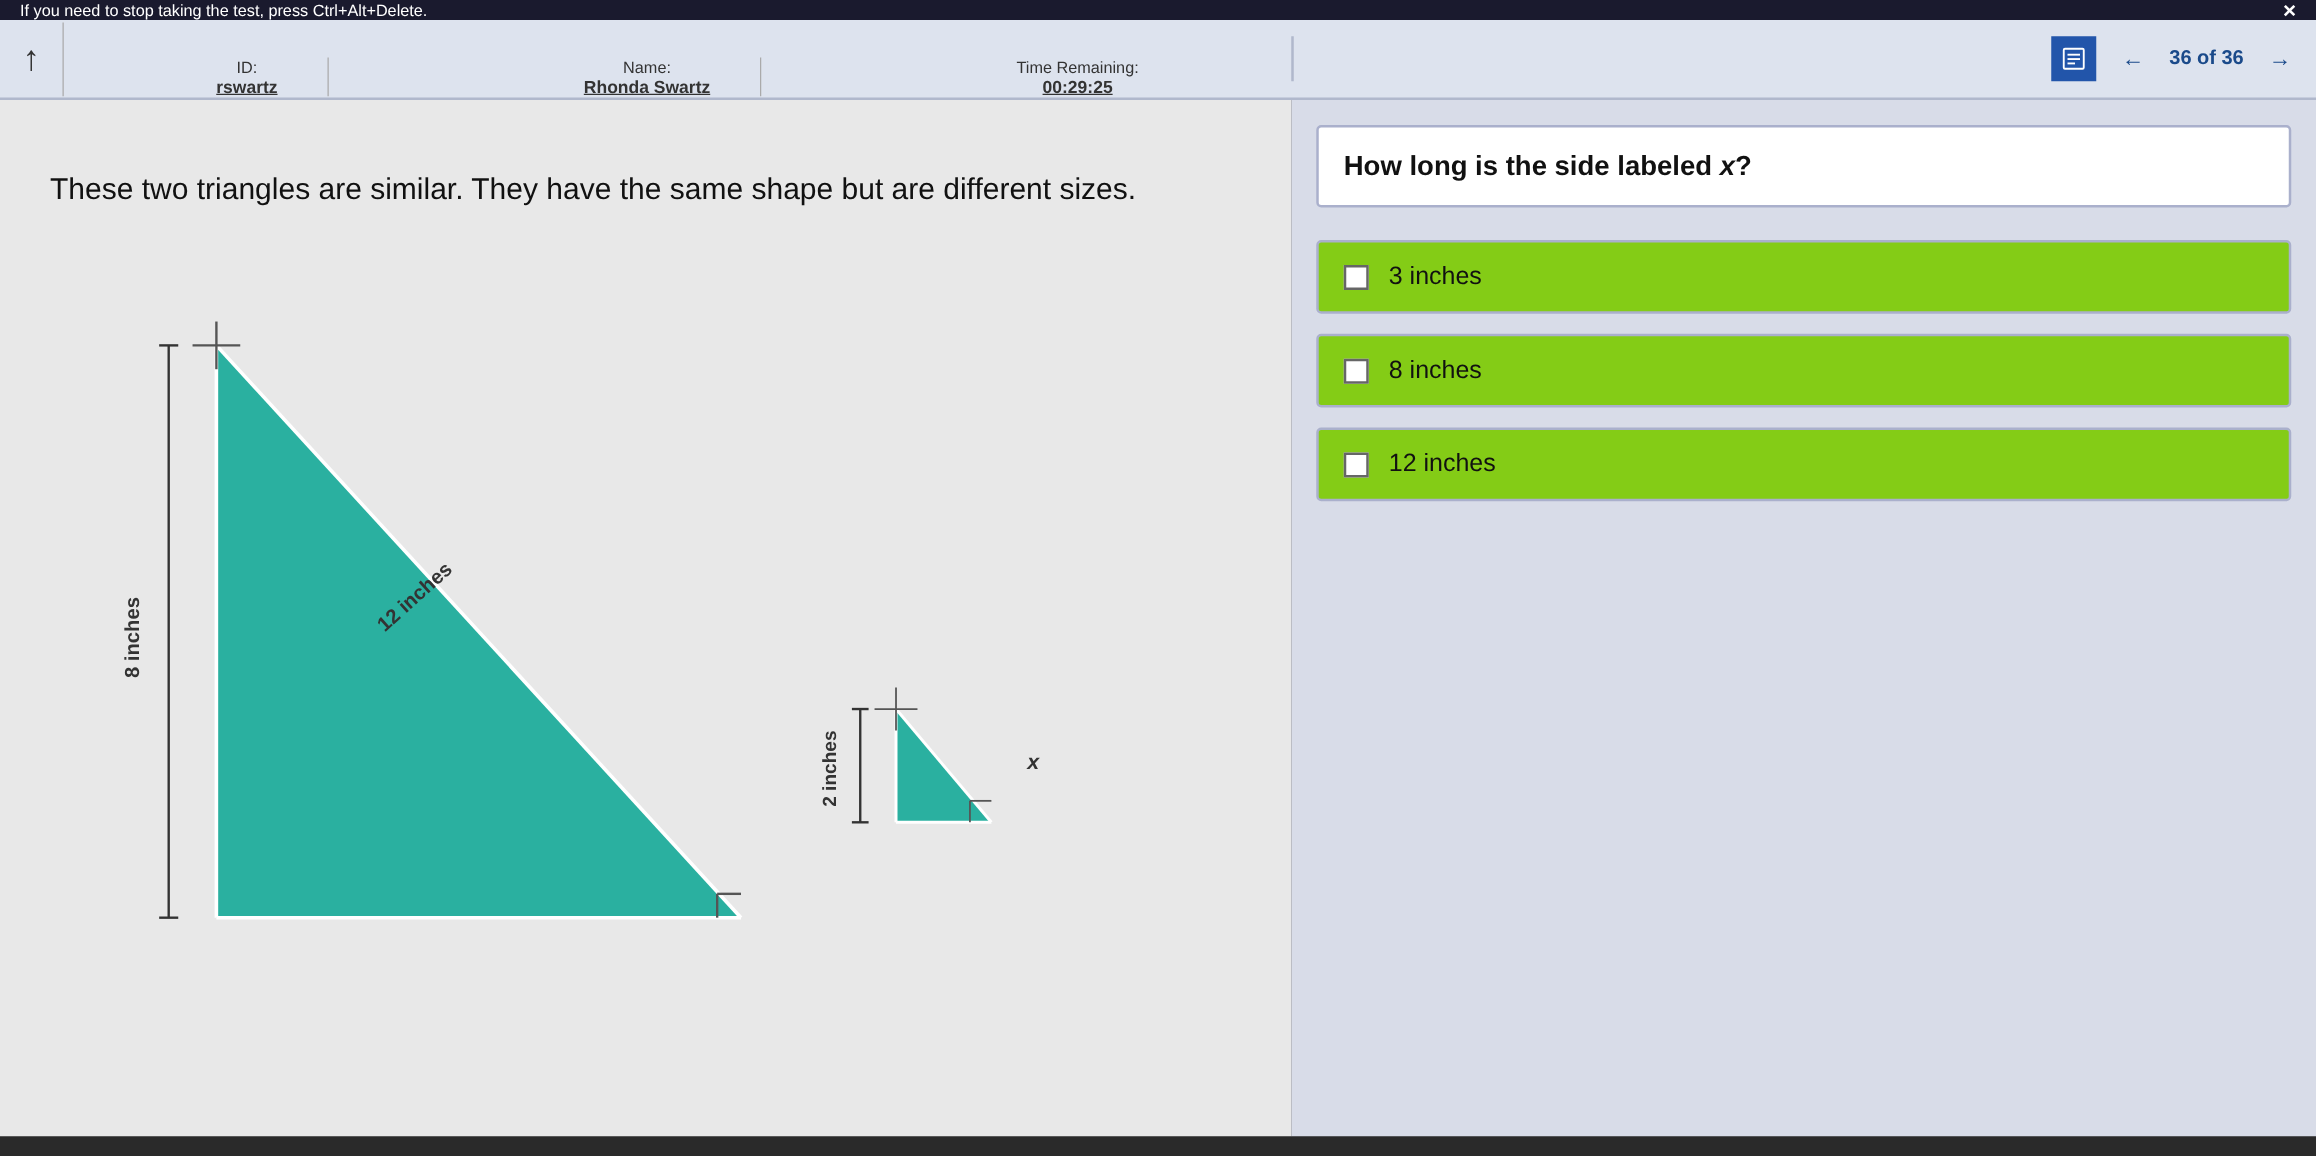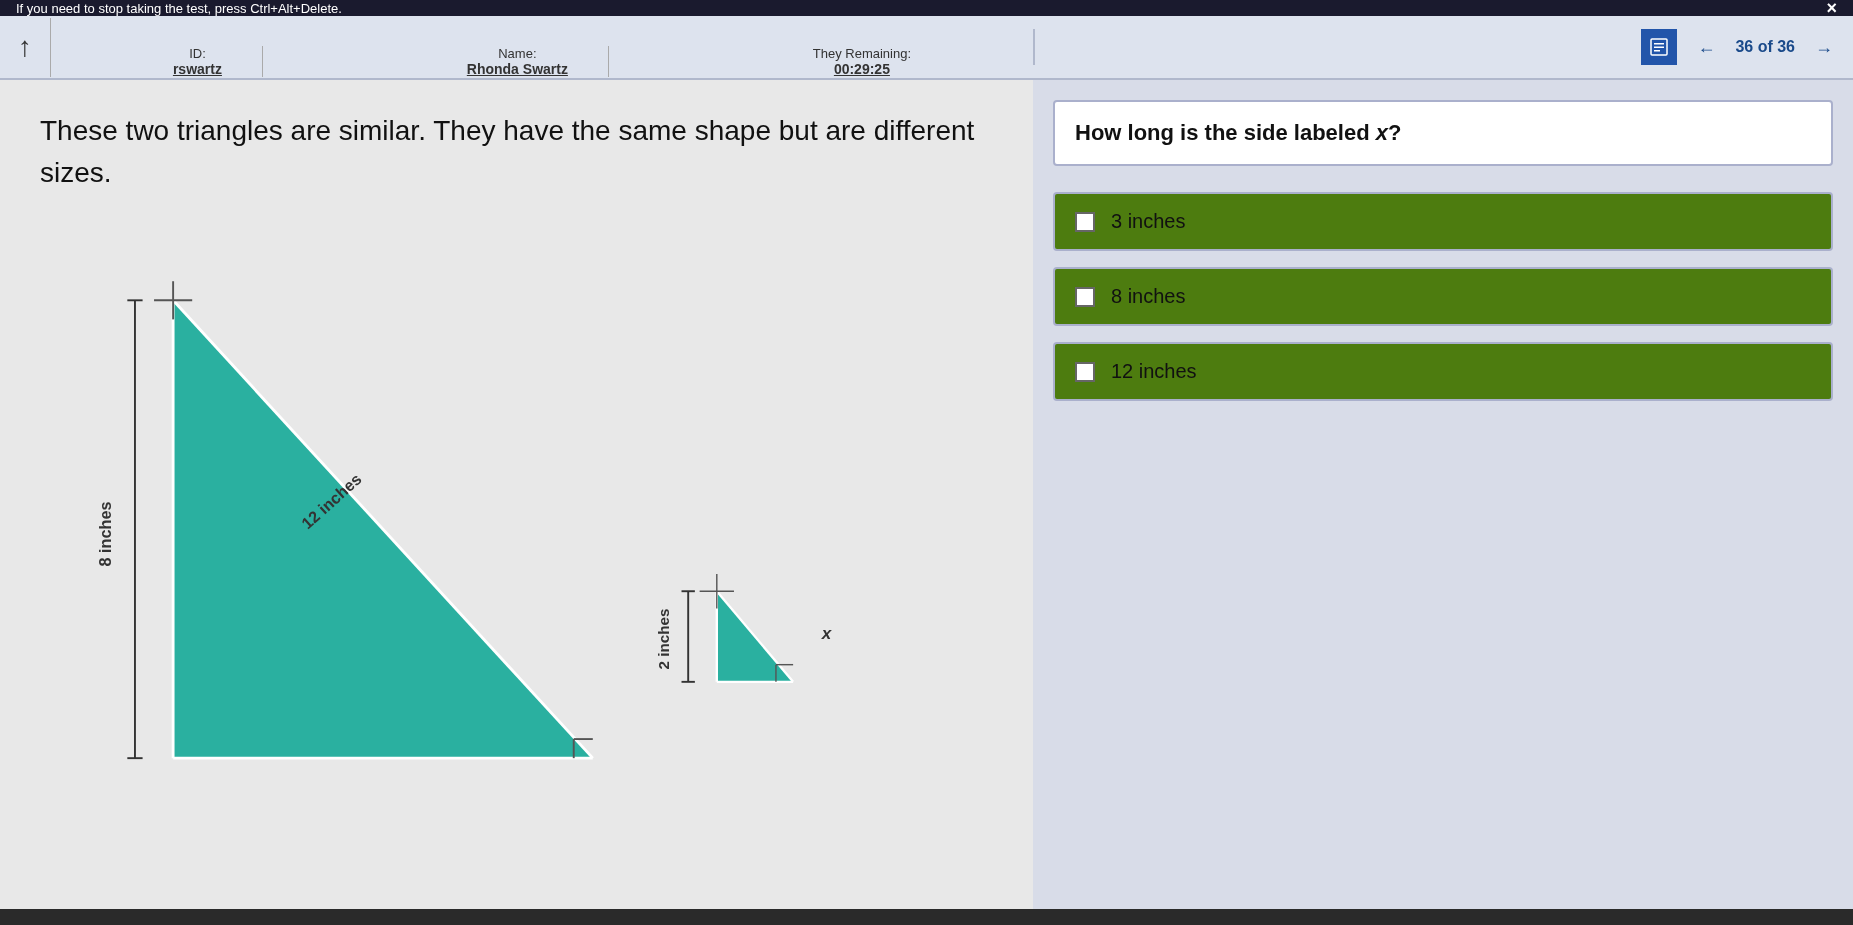--- a/index.html
+++ b/index.html
@@ -98,24 +98,25 @@
       height: calc(925px - 32px - 64px);
     }
     .left-panel {
       flex: 1;
       background: #e8e8e8;
       padding: 30px 40px;
       position: relative;
       overflow: hidden;
     }
     .problem-text {
-      font-size: 28px;
+      font-size: 24px;
       color: #111;
       margin-bottom: 30px;
       line-height: 1.5;
+      margin-top: 24px;
     }
     .diagram-area {
       position: relative;
       width: 100%;
       height: 620px;
     }
     .right-panel {
       width: 820px;
       background: #d8dce8;
       padding: 20px 20px;
@@ -130,21 +131,21 @@
       padding: 18px 20px;
       font-size: 22px;
       font-weight: bold;
       color: #111;
       margin-bottom: 10px;
     }
     .question-box em {
       font-style: italic;
     }
     .answer-option {
-      background: #4d7c0f;
+      background: #84cc16;
       border: 2px solid #aab0cc;
       border-radius: 4px;
       padding: 16px 20px;
       display: flex;
       align-items: center;
       gap: 16px;
       cursor: pointer;
       font-size: 20px;
       color: #111;
     }
@@ -179,21 +180,21 @@
   <div class="header-info">
     <div class="header-section">
       <span class="header-label">ID:</span>
       <span class="header-value">rswartz</span>
     </div>
     <div class="header-section">
       <span class="header-label">Name:</span>
       <span class="header-value">Rhonda Swartz</span>
     </div>
     <div class="header-section">
-      <span class="header-label">They Remaining:</span>
+      <span class="header-label">Time Remaining:</span>
       <span class="header-value">00:29:25</span>
     </div>
   </div>
   <div class="header-right">
     <div class="review-icon">
       <svg width="20" height="20" viewBox="0 0 20 20" fill="white">
         <rect x="2" y="2" width="16" height="16" rx="1" fill="none" stroke="white" stroke-width="1.5"></rect>
         <rect x="5" y="6" width="10" height="1.5" fill="white"></rect>
         <rect x="5" y="9.5" width="10" height="1.5" fill="white"></rect>
         <rect x="5" y="13" width="6" height="1.5" fill="white"></rect>

